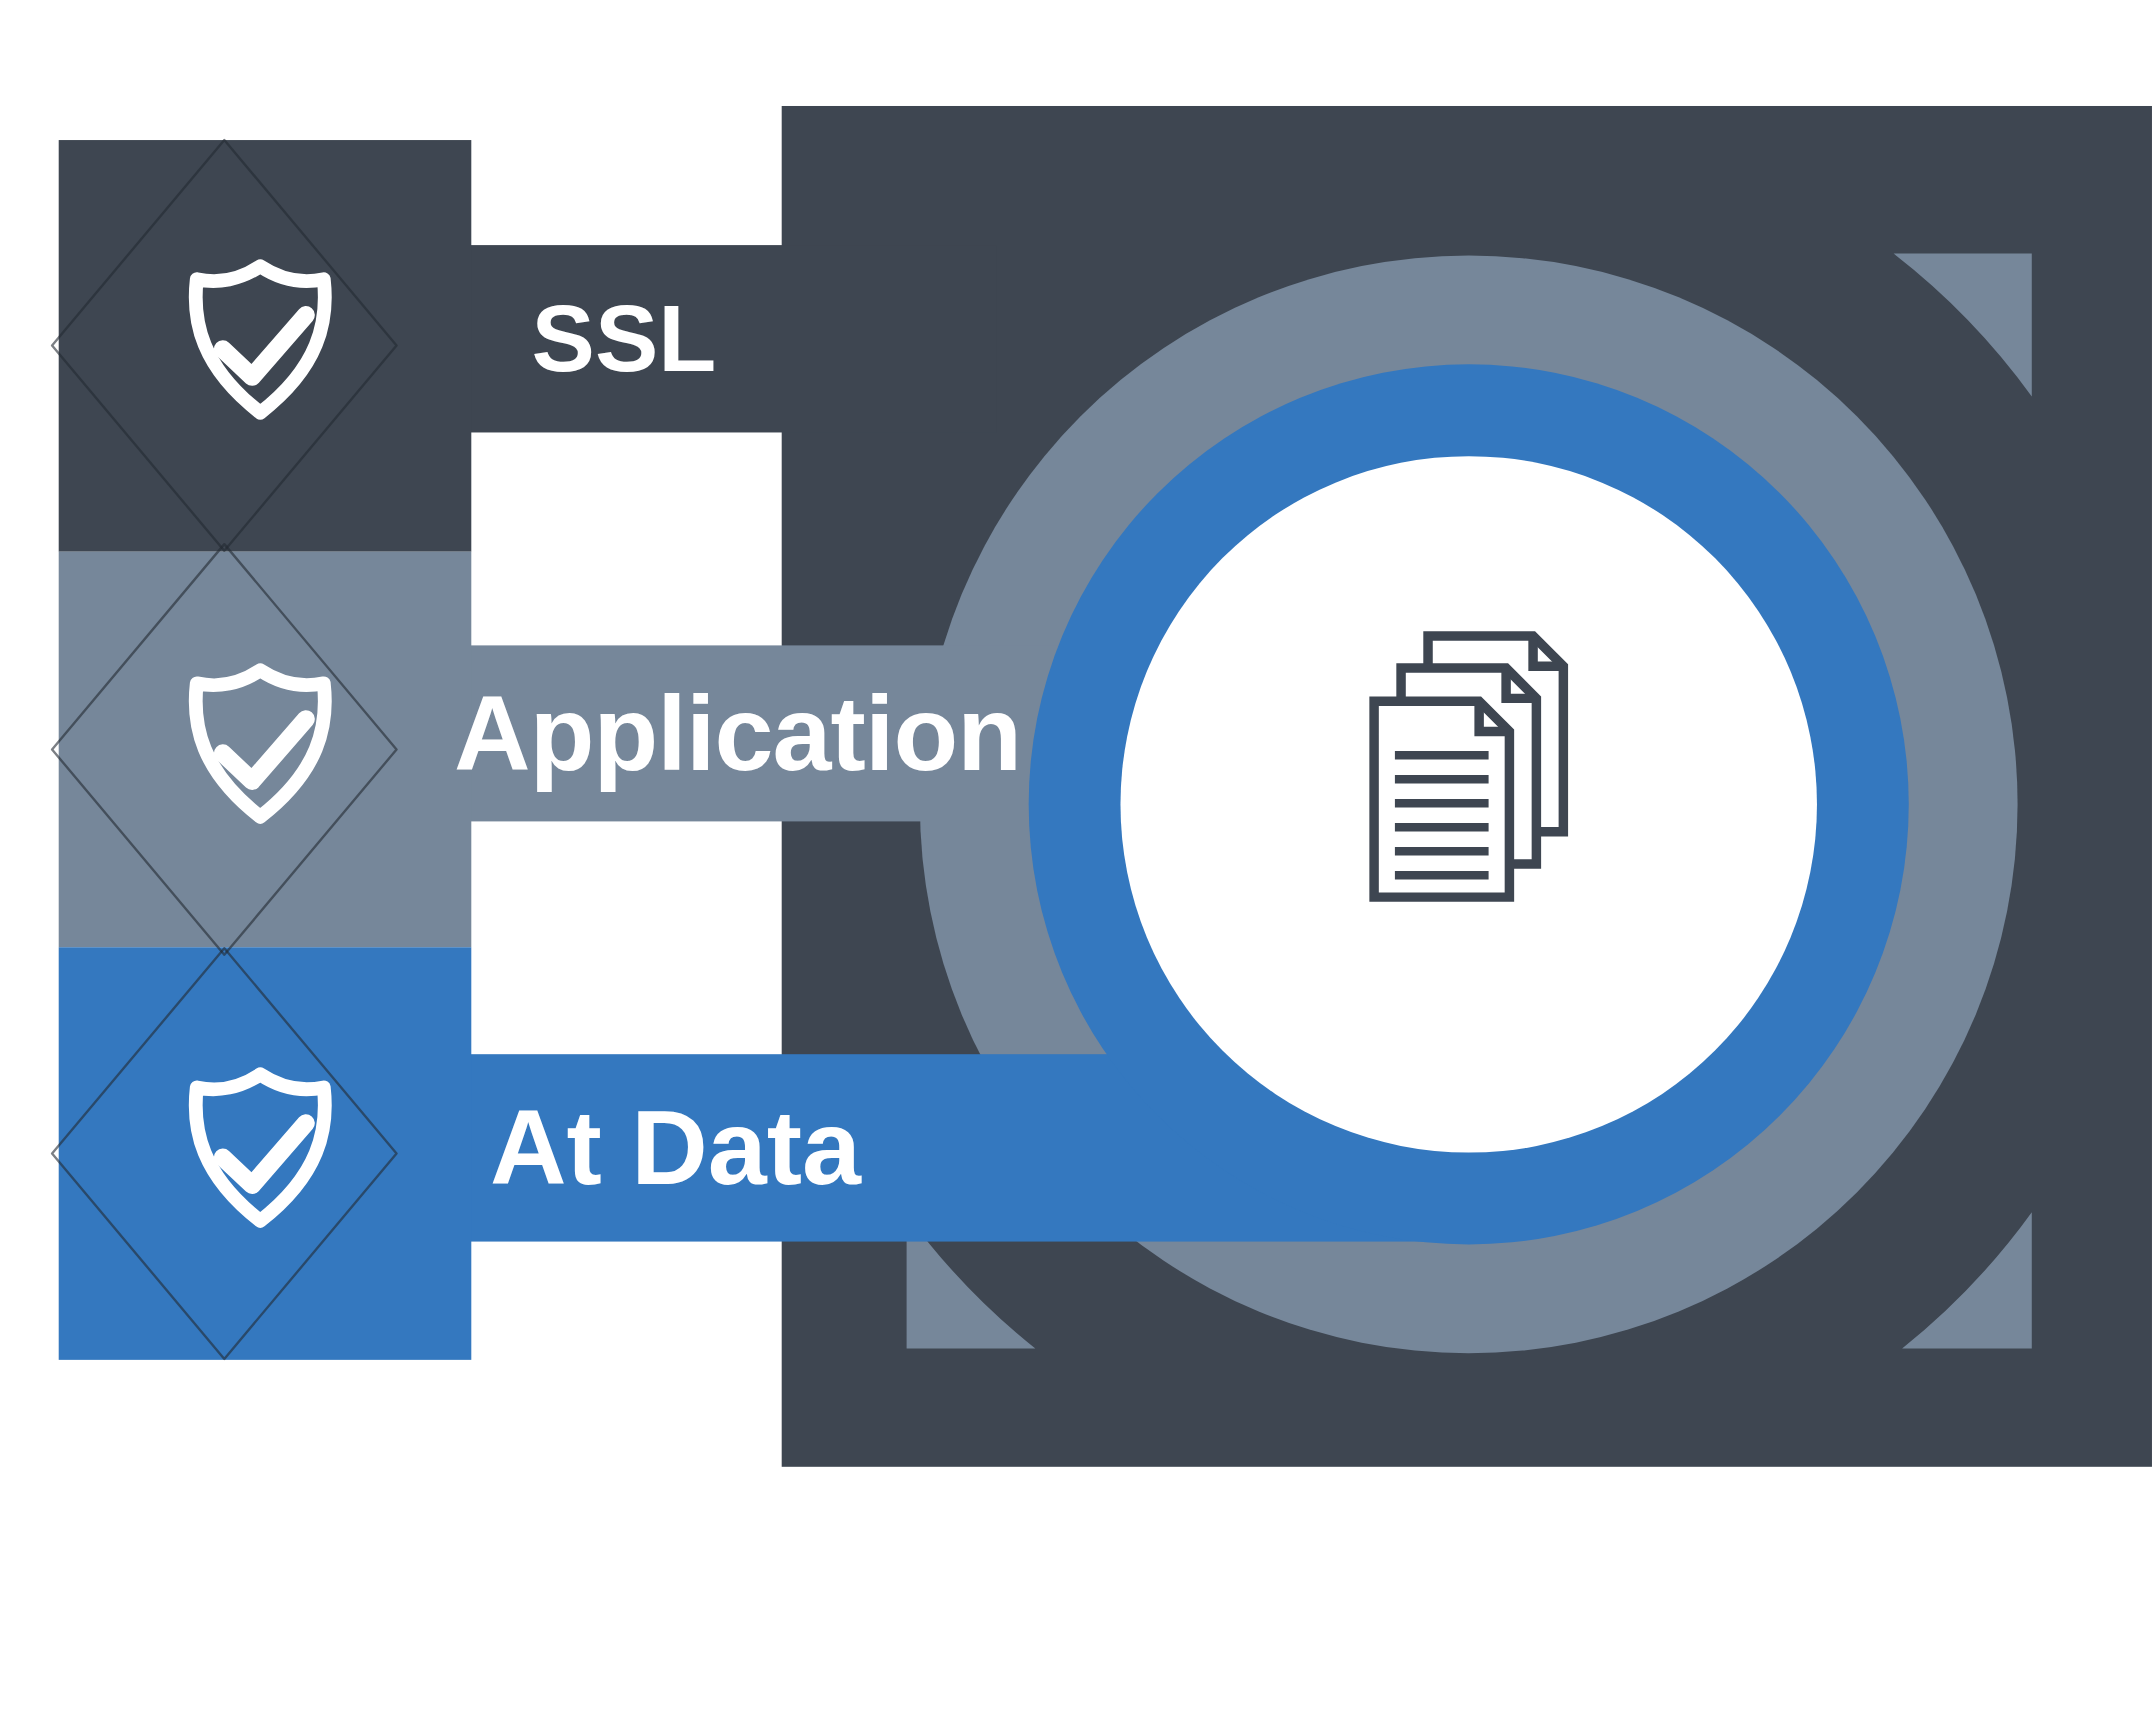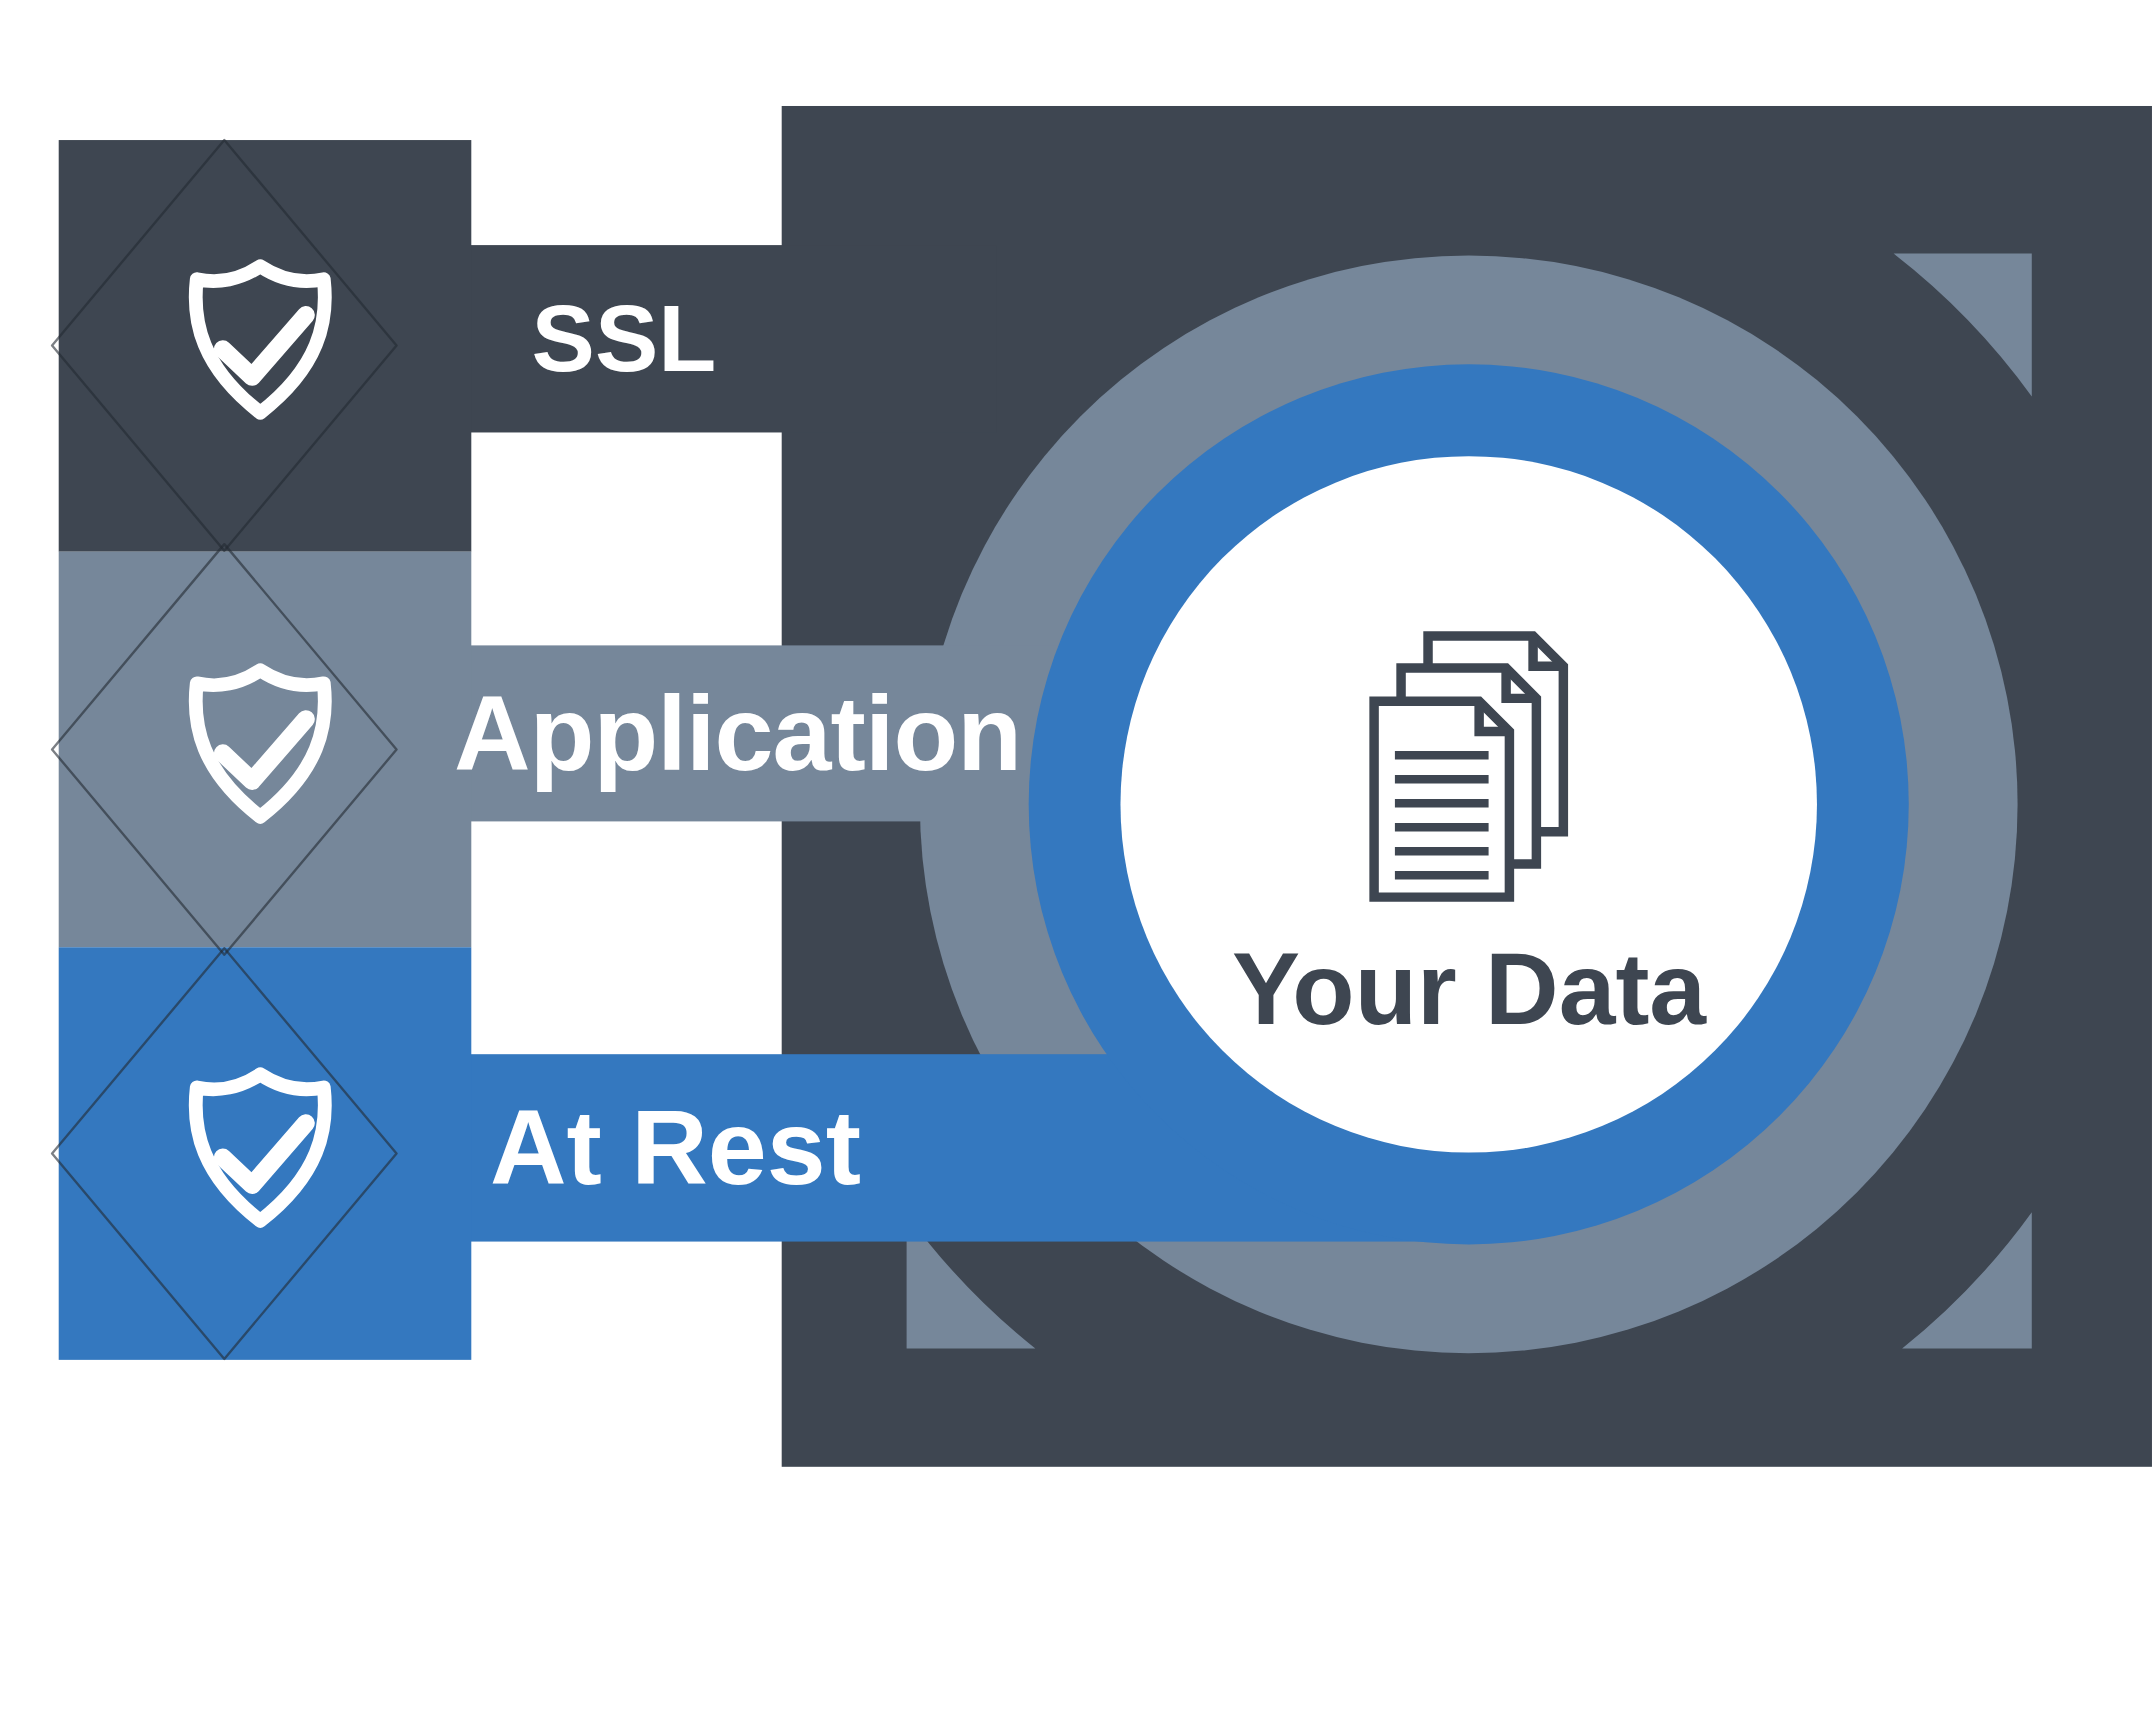--- a/index.html
+++ b/index.html
@@ -115,18 +115,17 @@
         <line x1="22" y1="227.6" x2="121" y2="227.6"></line>
         <line x1="22" y1="253" x2="121" y2="253"></line>
       </g>
     </g>
   </svg>
 
   <div id="label-ssl" class="layer-label">SSL</div>
 
   <div id="label-application" class="layer-label">Application</div>
 
-  <div id="label-atrest" class="layer-label">At Rest</div>
+  <div id="label-atrest" class="layer-label">At Data</div>
 
-  <div id="label-yourdata">Your Data</div>
 
 </div>
 
 
 </body></html>

